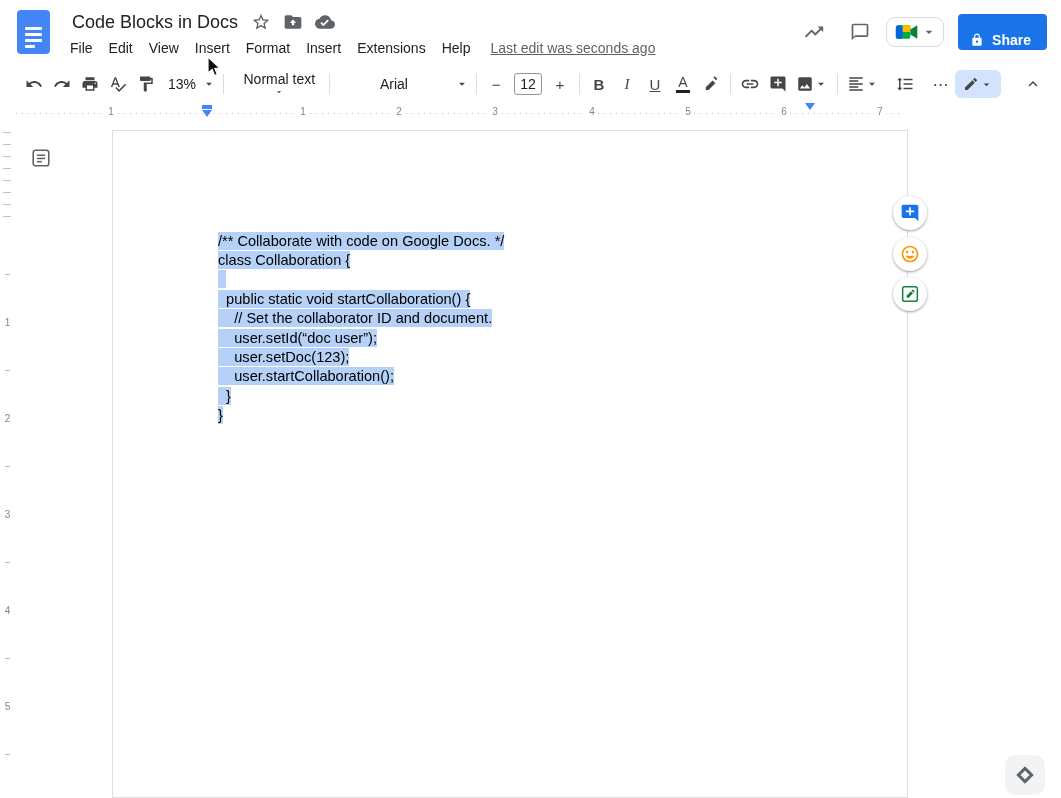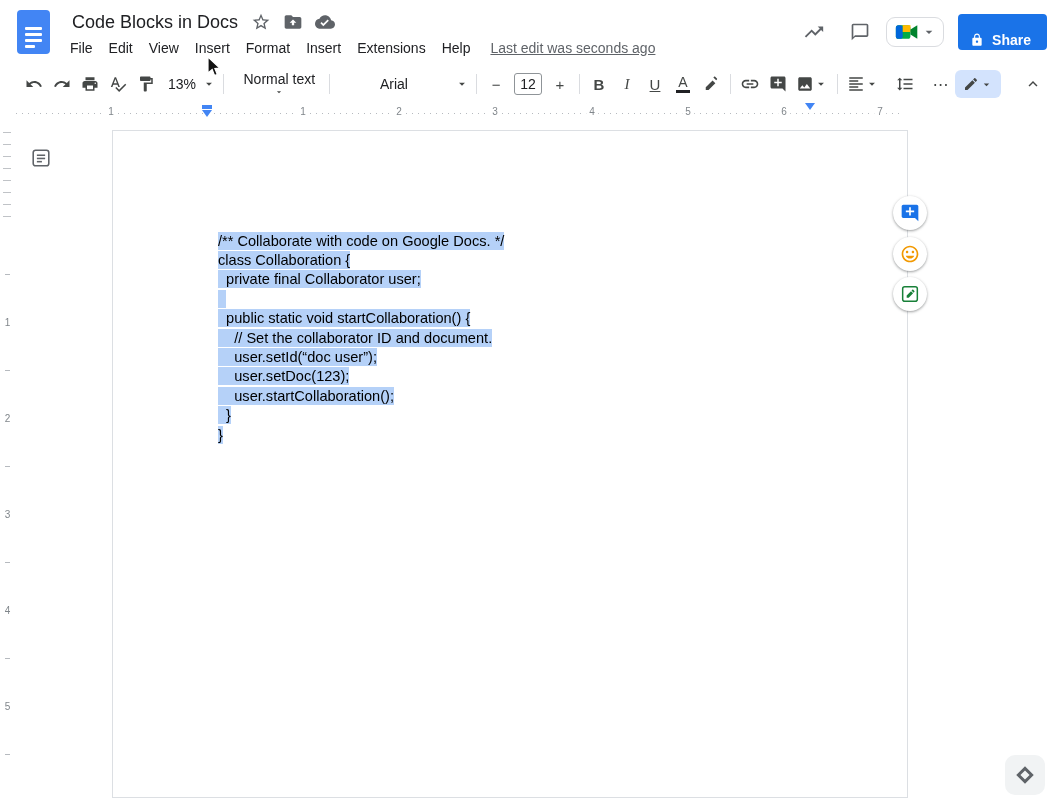--- a/index.html
+++ b/index.html
@@ -338,23 +338,20 @@
 
   <div class="page">
     <div class="code">
       <div class="code-line">
           <span class="sel">/** Collaborate with code on Google Docs. */</span>
         </div>
       <div class="code-line">
           <span class="sel">class Collaboration {</span>
         </div>
       <div class="code-line">
-          <span class="sel">  private final Collaborator user;</span>
-        </div>
-      <div class="code-line">
           <span class="sel">  </span>
         </div>
       <div class="code-line">
           <span class="sel">  public static void startCollaboration() {</span>
         </div>
       <div class="code-line">
           <span class="sel">    // Set the collaborator ID and document.</span>
         </div>
       <div class="code-line">
           <span class="sel">    user.setId(“doc user”);</span>

